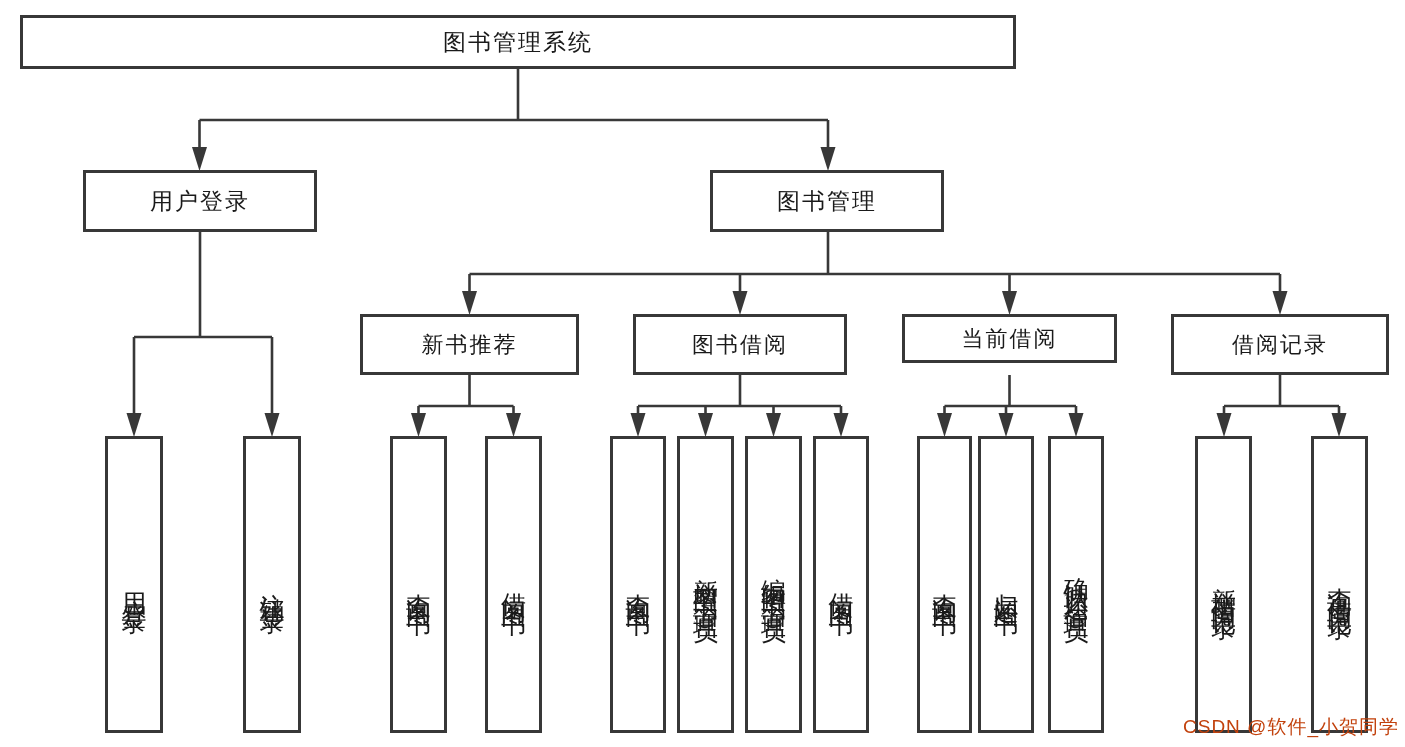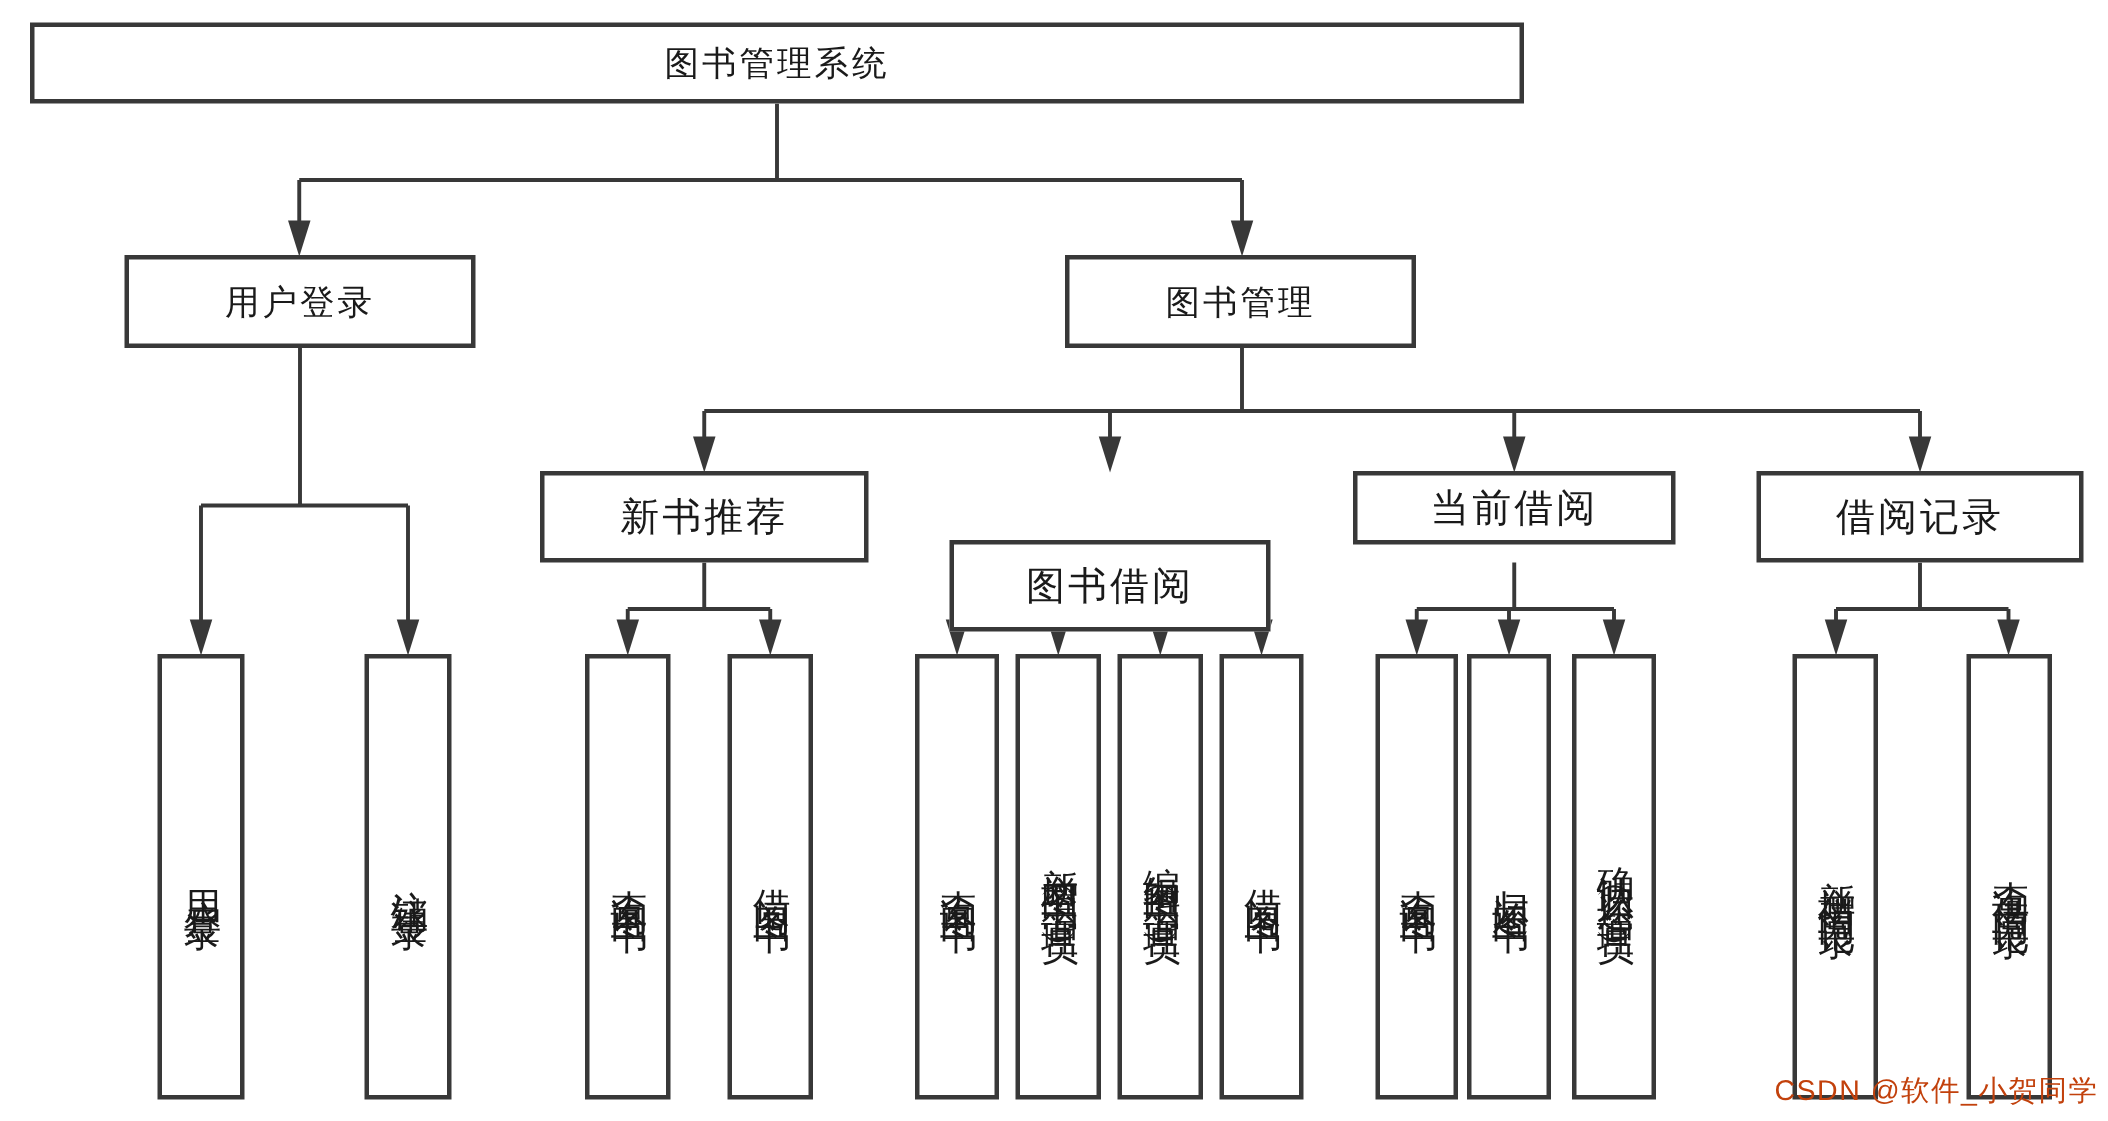--- a/index.html
+++ b/index.html
@@ -25,21 +25,21 @@
     background: #ffffff;
     display: flex;
     align-items: center;
     justify-content: center;
     font-size: 23px;
     letter-spacing: 2px;
     color: #1a1a1a;
     z-index: 1;
     white-space: nowrap;
   }
-  .hbox.sub { font-size: 26px; }
+  .hbox.sub { font-size: 22px; }
   .vbox {
     position: absolute;
     box-sizing: border-box;
     border: 3px solid #383838;
     background: #ffffff;
     display: flex;
     align-items: center;
     justify-content: center;
     z-index: 1;
   }
@@ -102,21 +102,21 @@
     <polygon class="ah" points="1216.5,413 1231.5,413 1224,437"></polygon>
     <polygon class="ah" points="1331.5,413 1346.5,413 1339,437"></polygon>
   </svg>
 
   <div class="hbox" style="left:20px; top:15px; width:996px; height:54px;">图书管理系统</div>
 
   <div class="hbox" style="left:83px; top:170px; width:234px; height:62px;">用户登录</div>
   <div class="hbox" style="left:710px; top:170px; width:234px; height:62px;">图书管理</div>
 
   <div class="hbox sub" style="left:360px; top:314px; width:219px; height:61px;">新书推荐</div>
-  <div class="hbox sub" style="left:633px; top:314px; width:214px; height:61px;margin-top:46px;">图书借阅</div>
+  <div class="hbox sub" style="left:633px; top:314px; width:214px; height:61px;">图书借阅</div>
   <div class="hbox sub" style="left:902px; top:314px; width:215px; height:49px;">当前借阅</div>
   <div class="hbox sub" style="left:1171px; top:314px; width:218px; height:61px;">借阅记录</div>
 
   <div class="vbox" style="left:105px; top:436px; width:58px; height:297px;">
     <span>用户登录</span>
   </div>
   <div class="vbox" style="left:243px; top:436px; width:58px; height:297px;">
     <span>注销登录</span>
   </div>
 

